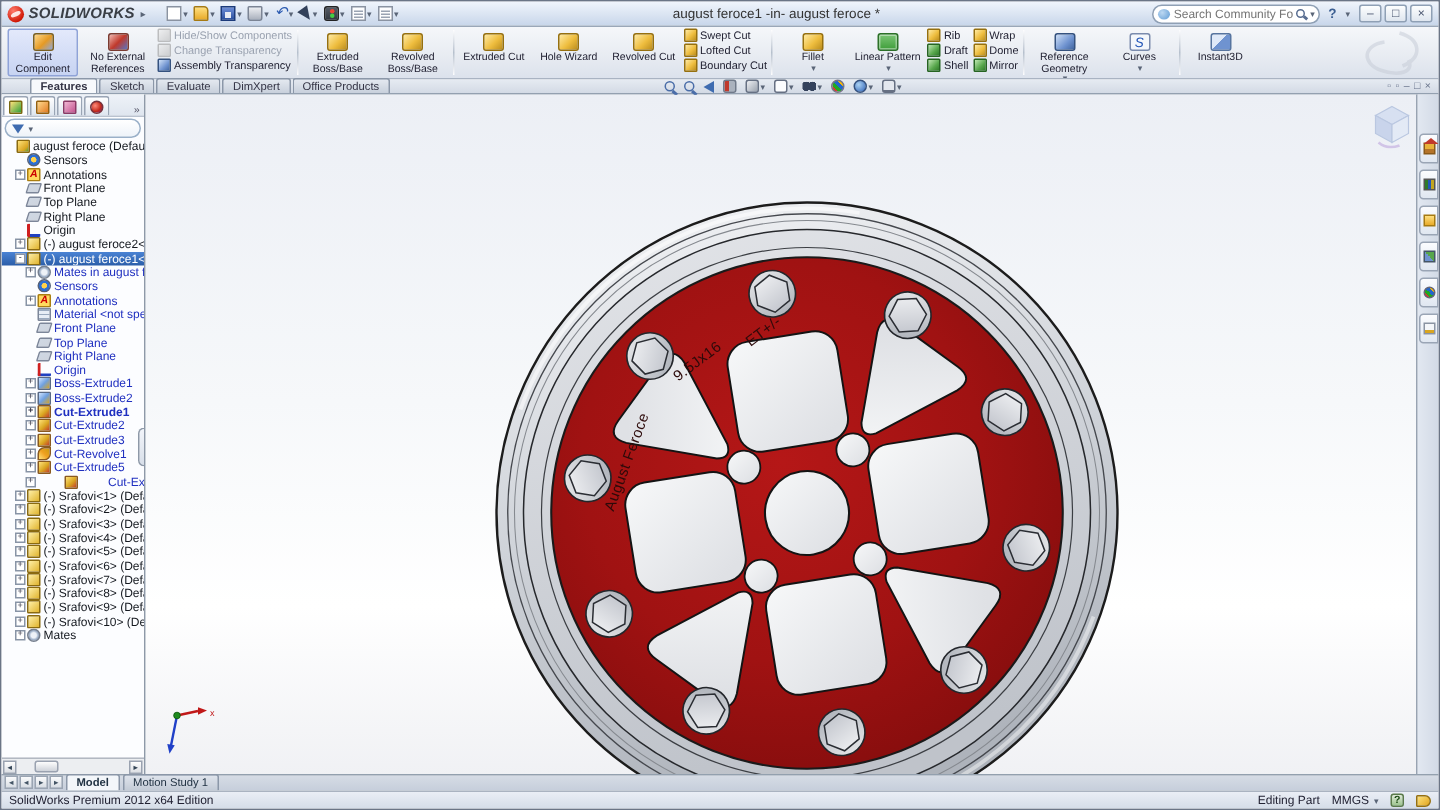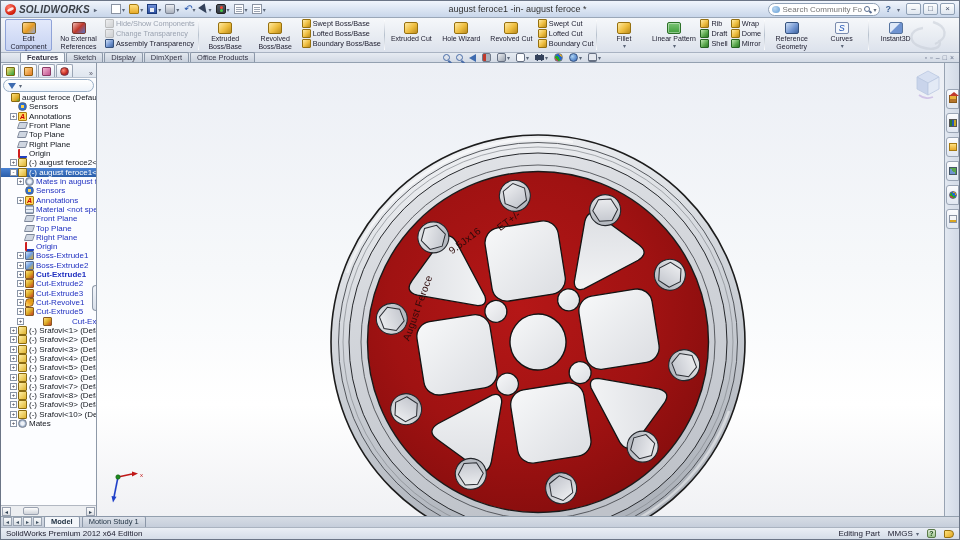--- a/index.html
+++ b/index.html
@@ -231,34 +231,20 @@
       <div class="rsep"></div>
       <div class="rgroup">
         <div class="rbig">
           <i class="ricon ric-gold"></i>
           <div>Extruded Boss/Base</div>
         </div>
         <div class="rbig">
           <i class="ricon ric-gold"></i>
           <div>Revolved Boss/Base</div>
         </div>
-        <div class="rstack">
-          <div class="rsmall">
-            <i class="ricon-sm ric-gold"></i>
-            <span>Swept Boss/Base</span>
-          </div>
-          <div class="rsmall">
-            <i class="ricon-sm ric-gold"></i>
-            <span>Lofted Boss/Base</span>
-          </div>
-          <div class="rsmall">
-            <i class="ricon-sm ric-gold"></i>
-            <span>Boundary Boss/Base</span>
-          </div>
-        </div>
       </div>
       <div class="rsep"></div>
       <div class="rgroup">
         <div class="rbig">
           <i class="ricon ric-gold"></i>
           <div>Extruded Cut</div>
         </div>
         <div class="rbig">
           <i class="ricon ric-gold"></i>
           <div>Hole Wizard</div>
@@ -346,21 +332,21 @@
       <svg class="dswm" width="46" height="32" viewBox="0 0 46 32">
       <path d="M28 2 C 42 6 44 18 30 24" fill="none" stroke="#c7cdd7" stroke-width="2.4"></path>
       <path d="M18 8 C 4 10 2 22 16 27 C 28 31 38 28 34 20" fill="none" stroke="#c7cdd7" stroke-width="2.4"></path>
     </svg>
     </div>
 
   <div class="tabrow">
     <span id="cmtabs" style="display:flex">
         <div class="cmtab active">Features</div>
         <div class="cmtab">Sketch</div>
-        <div class="cmtab">Display</div>
+        <div class="cmtab">Evaluate</div>
         <div class="cmtab">DimXpert</div>
         <div class="cmtab">Office Products</div>
       </span>
     <div class="headsup" id="headsup">
         <span class="qbtn">
           <i class="hi hi-mag"></i>
         </span>
         <span class="qbtn">
           <i class="hi hi-mag"></i>
         </span>

